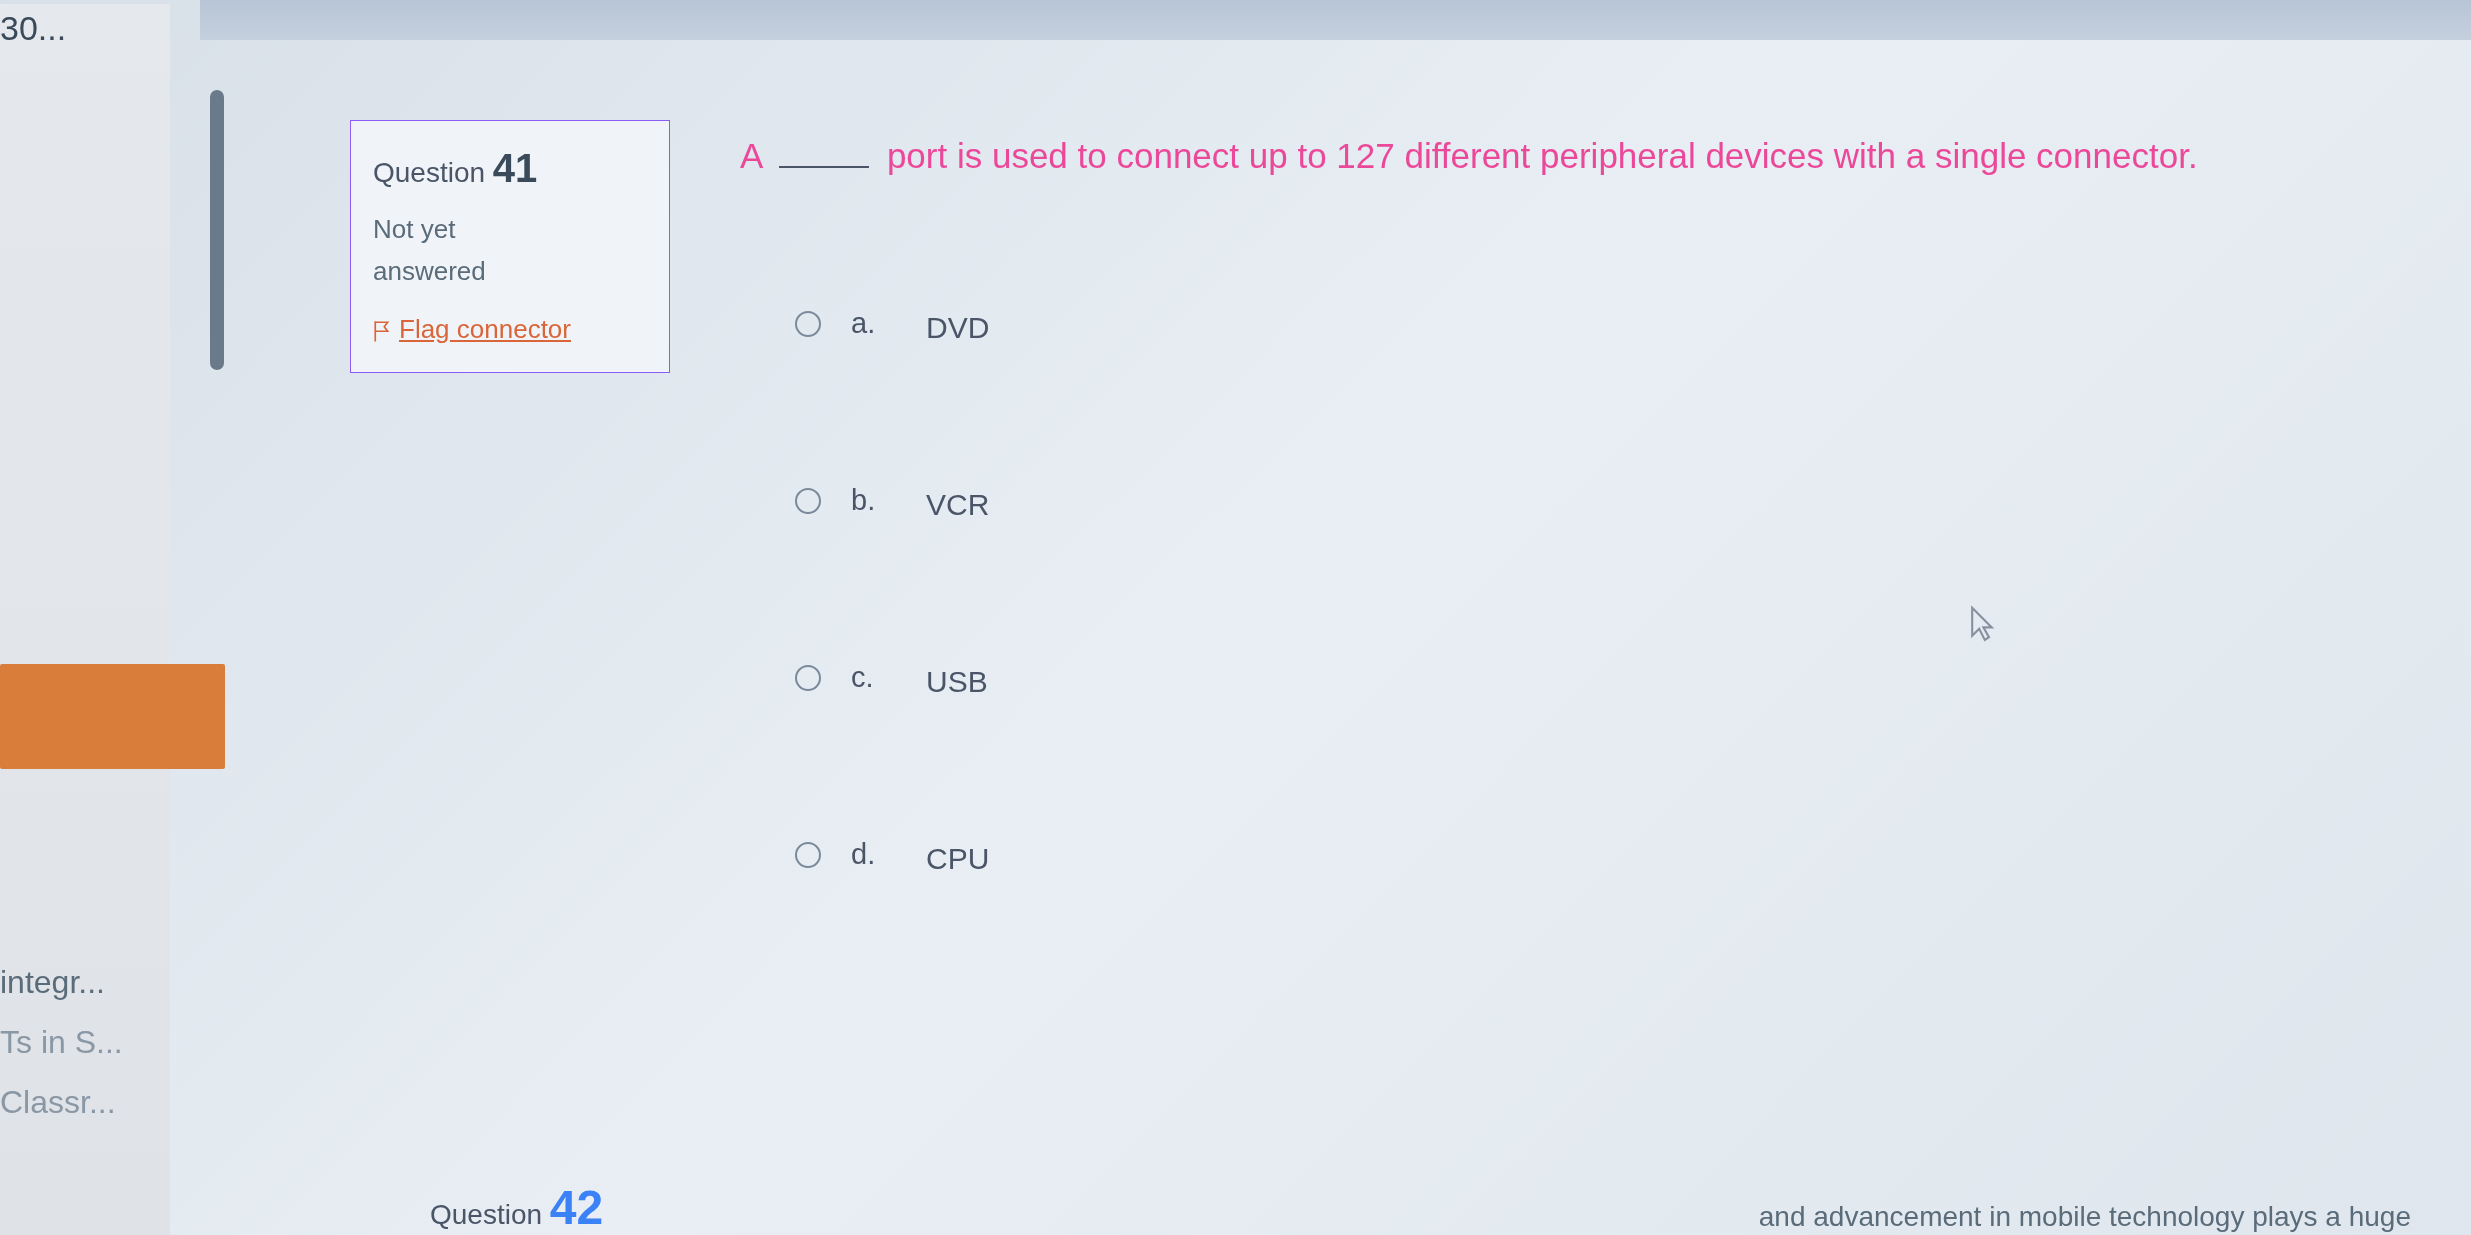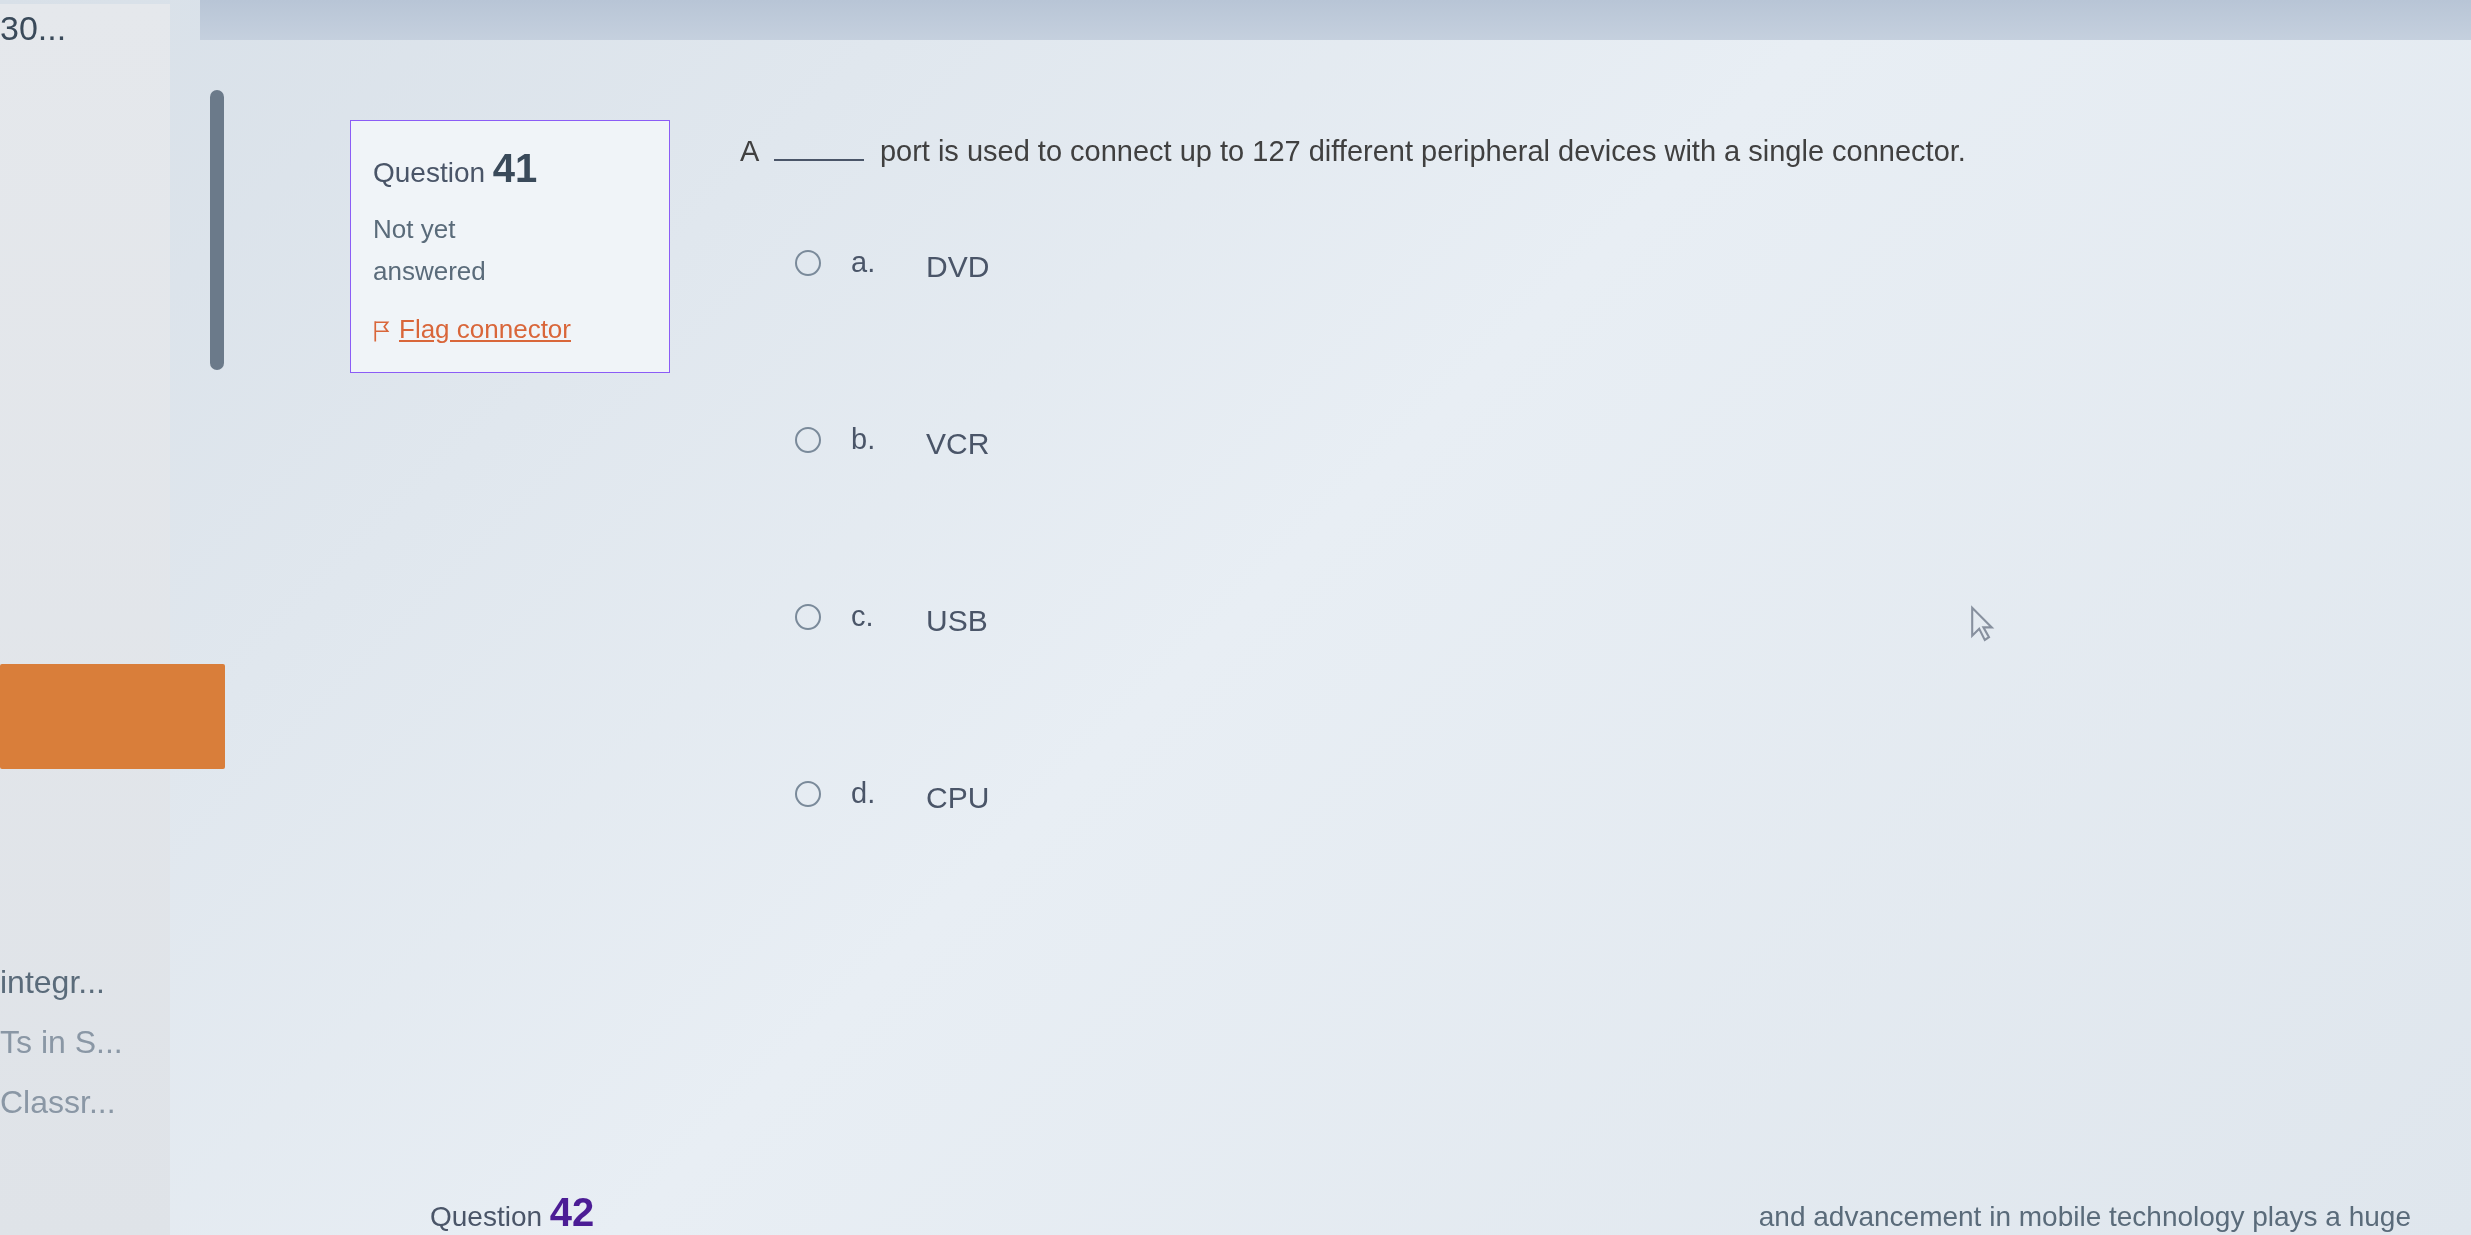--- a/index.html
+++ b/index.html
@@ -122,23 +122,23 @@
       height: 22px;
       display: inline-block;
     }
     .question-content {
       position: absolute;
       left: 740px;
       top: 130px;
       right: 60px;
     }
     .question-text {
-      font-size: 29px;
-      color: #404040;
-      margin-bottom: 68px;
+      font-size: 35px;
+      color: #ec4899;
+      margin-bottom: 120px;
       line-height: 1.5;
     }
     .blank {
       display: inline-block;
       border-bottom: 2px solid #4a5568;
       width: 90px;
       margin: 0 8px;
       vertical-align: baseline;
     }
     .answer-options {
@@ -181,23 +181,23 @@
       opacity: 0.6;
     }
     .next-question {
       position: absolute;
       bottom: 0;
       left: 430px;
       font-size: 28px;
       color: #4a5568;
     }
     .next-question .qnum {
-      font-size: 40px;
+      font-size: 48px;
       font-weight: 700;
-      color: #4c1d95;
+      color: #3b82f6;
     }
     .bottom-text {
       position: absolute;
       bottom: 2px;
       right: 60px;
       font-size: 28px;
       color: #5a6b7a;
     }
   </style>
 </head>

